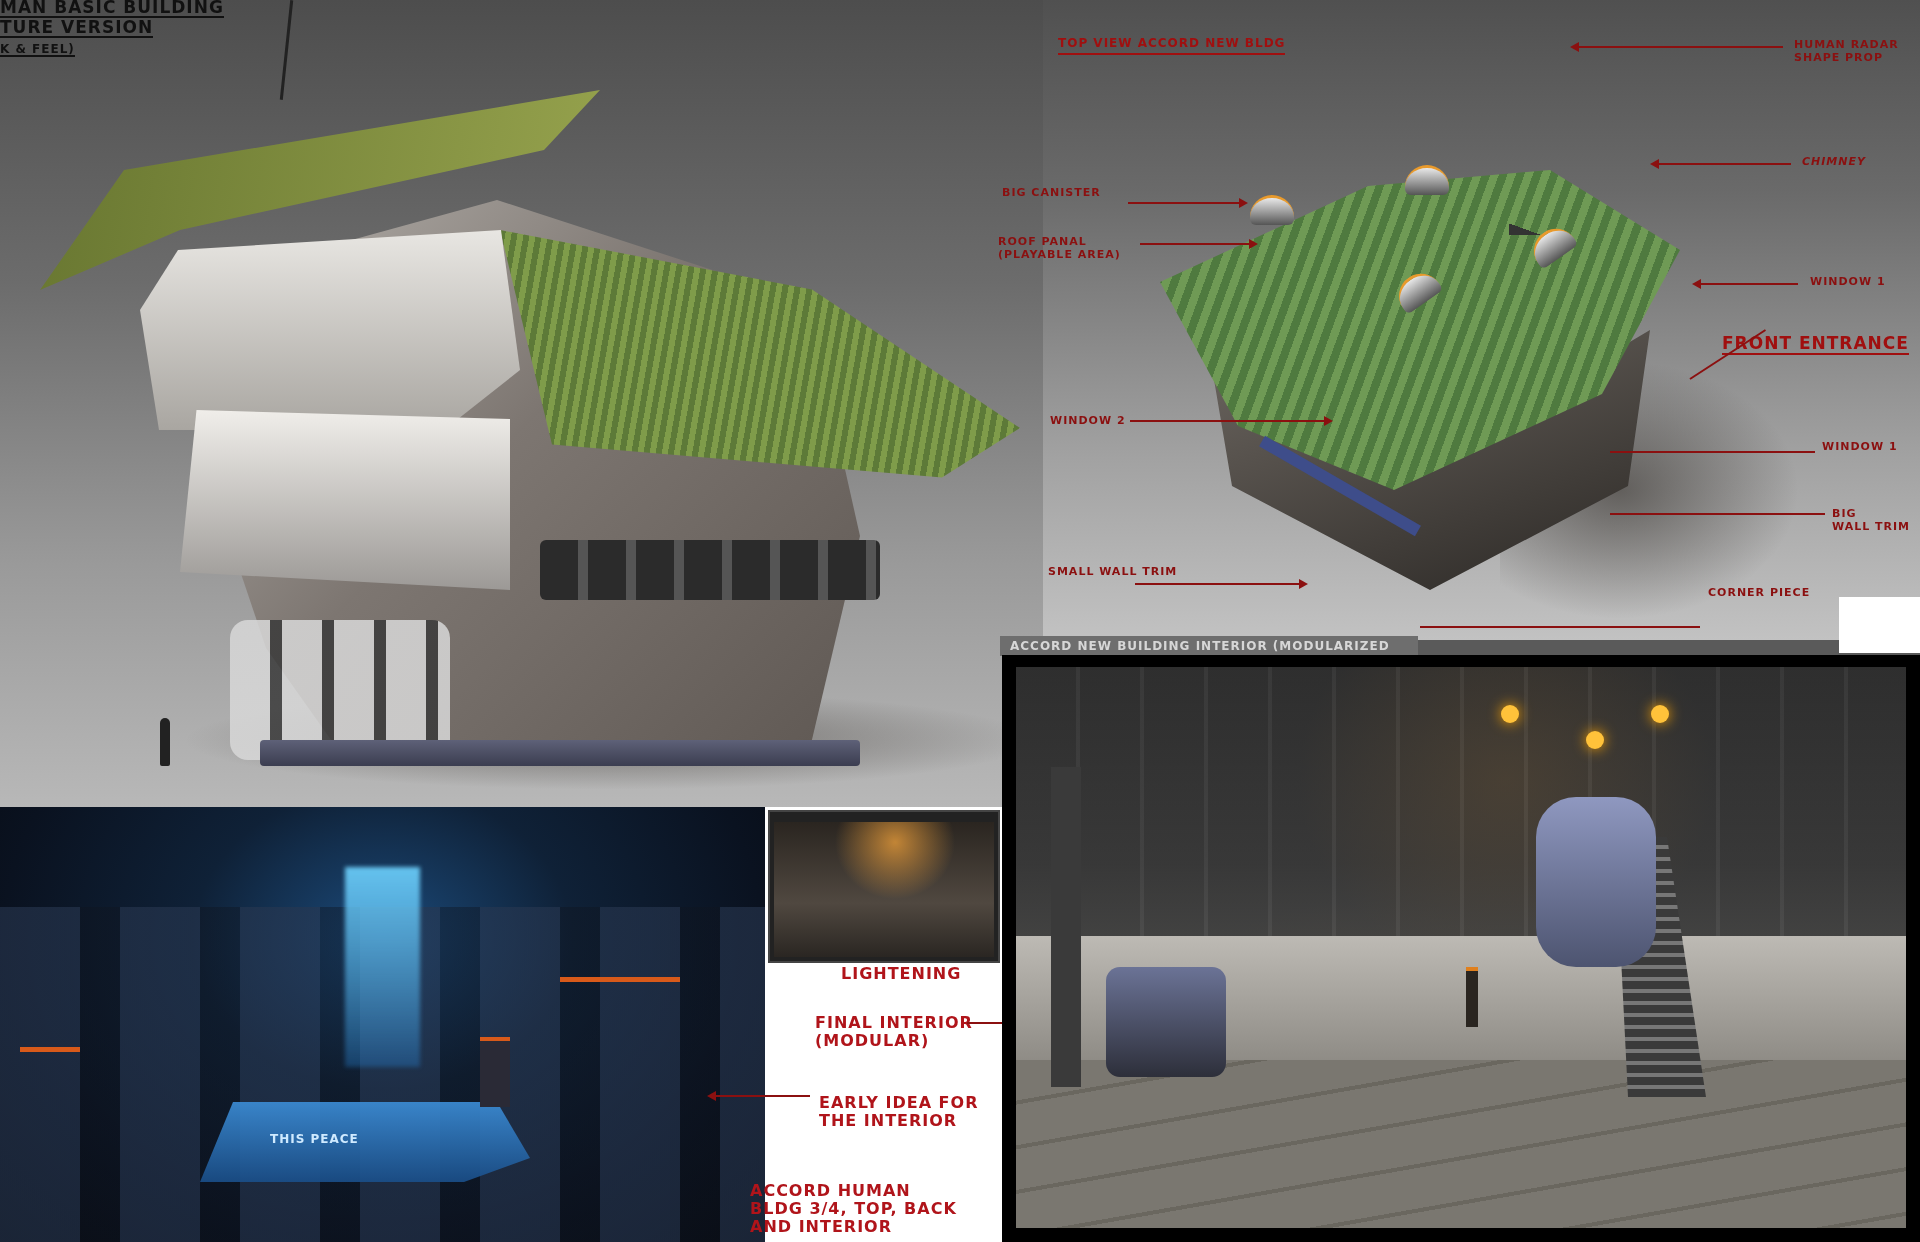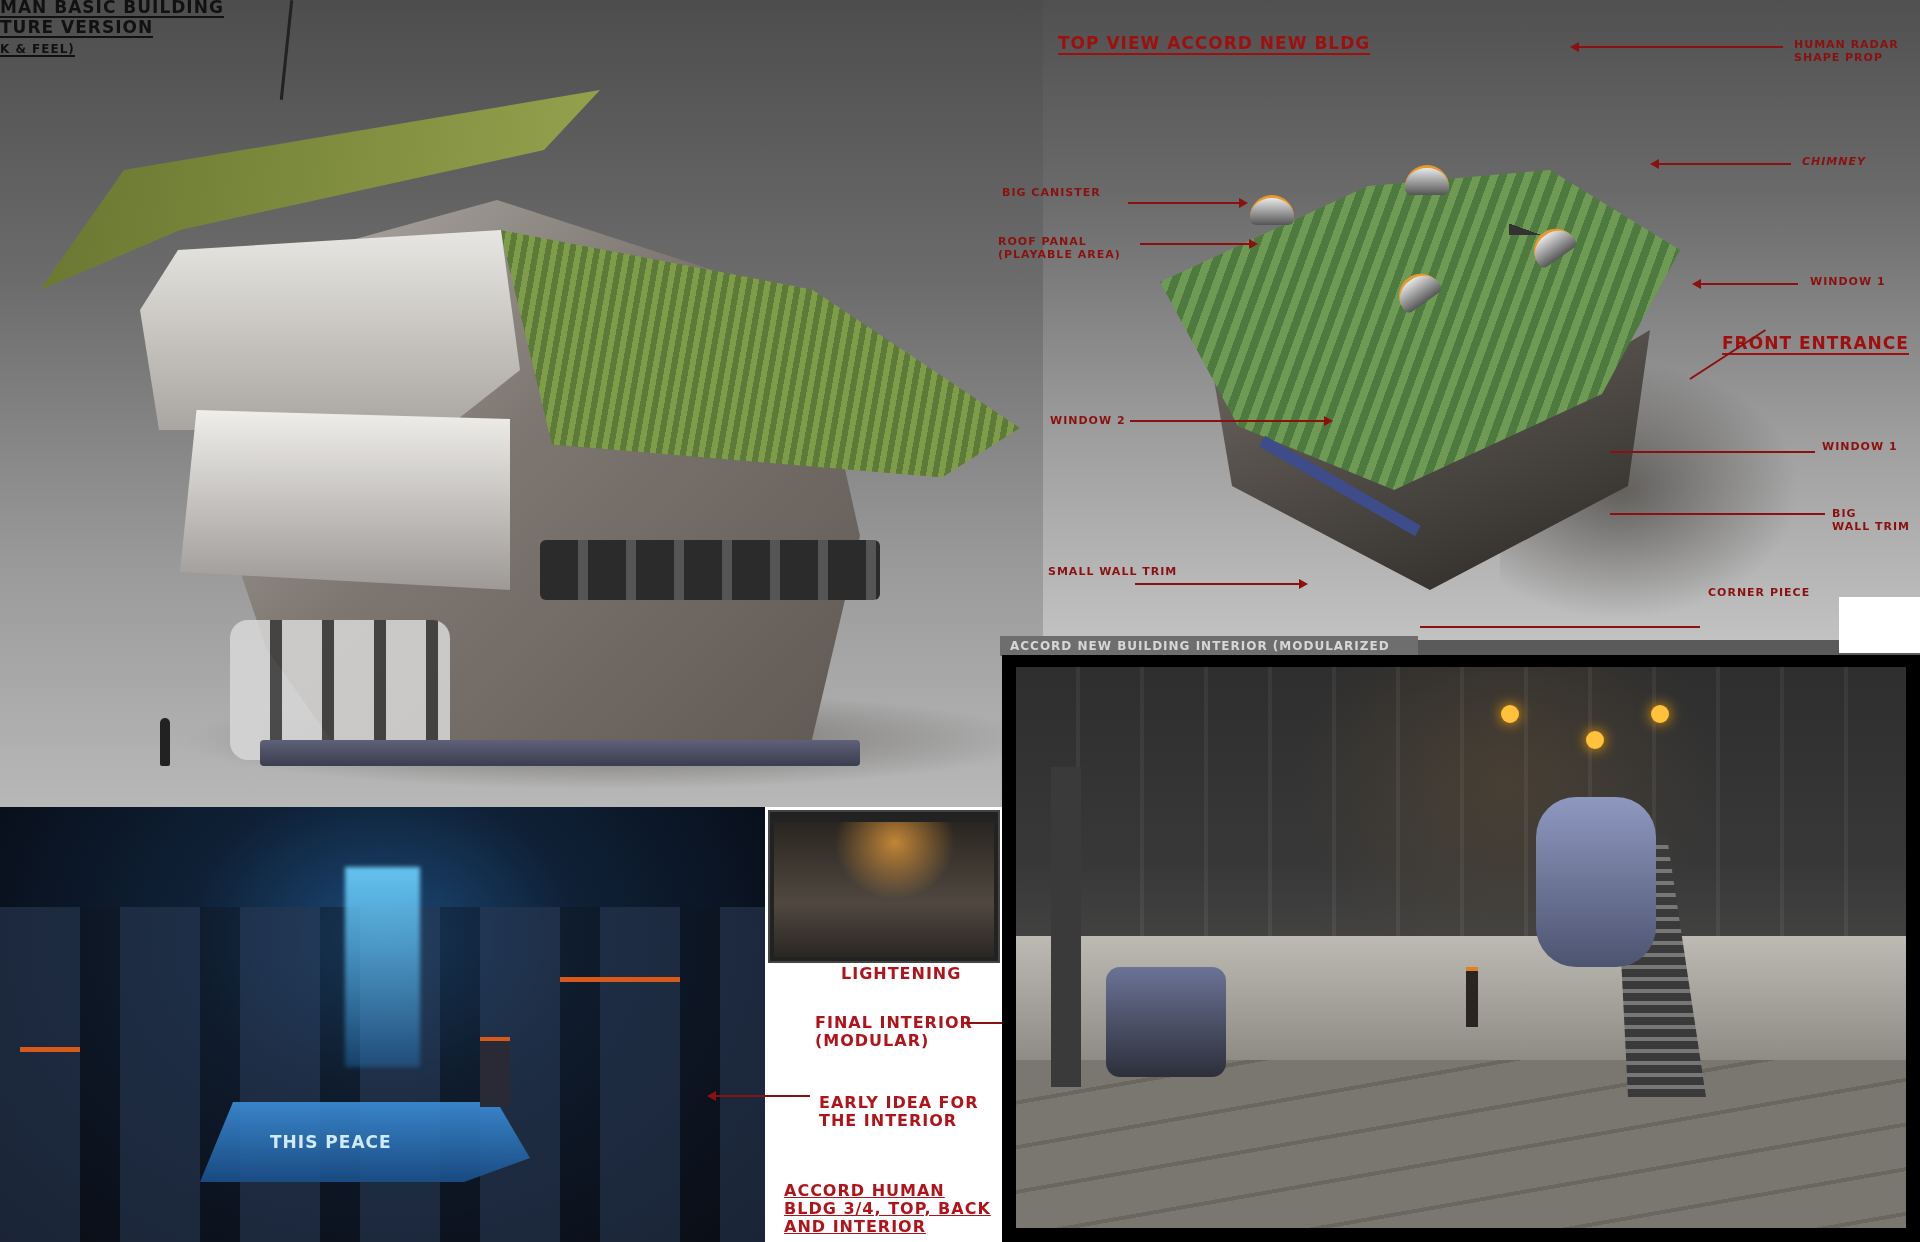--- a/index.html
+++ b/index.html
@@ -118,21 +118,21 @@
       background: repeating-linear-gradient(0deg, #3a3a3a 0 8px, #777 8px 12px);
       clip-path: polygon(30% 0%, 70% 0%, 100% 100%, 40% 100%); }
     .fi-mech { left: 520px; top: 130px; width: 120px; height: 170px; border-radius: 40px;
       background: linear-gradient(180deg, #8f98c0, #4d5470); }
     .fi-pillar { left: 35px; top: 100px; width: 30px; height: 320px; background: #3a3a3a; }
 
     
     .hand { font-family: "DejaVu Sans", sans-serif; font-weight: bold; text-transform: uppercase; letter-spacing: 1px; }
     .label-red { color: #8b1010; font-size: 11px; line-height: 13px; }
     .title-dark { color: #111; font-size: 17px; line-height: 18px; border-bottom: 2px solid #111; display: inline-block; }
-    .title-red { color: #a00f0f; font-size: 17px; line-height: 20px; border-bottom: 2px solid #a00f0f; text-align: center; }
+    .title-red { color: #a00f0f; font-size: 12px; line-height: 20px; border-bottom: 2px solid #a00f0f; text-align: center; }
     .note-red { color: #b0141a; font-size: 16px; line-height: 18px; }
     .arrow-line { position: absolute; height: 2px; background: #8b1010; }
     .arrow-line.head-left::before { content: ""; position: absolute; left: -8px; top: -4px;
       border-right: 9px solid #8b1010; border-top: 5px solid transparent; border-bottom: 5px solid transparent; }
     .arrow-line.head-right::after { content: ""; position: absolute; right: -8px; top: -4px;
       border-left: 9px solid #8b1010; border-top: 5px solid transparent; border-bottom: 5px solid transparent; }
     .caption-bar { left: 1000px; top: 636px; width: 418px; height: 20px; background: #6e6e6e;
       color: #d7d7d7; font-size: 12px; line-height: 20px; padding-left: 10px; letter-spacing: 1px; }
   </style>
 </head>
@@ -211,21 +211,21 @@
 <div class="abs hand label-red" style="left:1048px; top:565px;">SMALL WALL TRIM</div>
 <div class="arrow-line head-right" style="left:1135px; top:583px; width:165px;"></div>
 
 <div class="abs hand label-red" style="left:1708px; top:586px;">CORNER PIECE</div>
 <div class="arrow-line" style="left:1420px; top:626px; width:280px;"></div>
 
 <div id="panel-early-interior" class="abs">
   <div class="abs ei-pods"></div>
   <div class="abs ei-holo"></div>
   <div class="abs ei-table"></div>
-  <div class="abs hand" style="left:270px; top:325px; color:#cfeaff; font-size:17px;">THIS PEACE</div>
+  <div class="abs hand" style="left:270px; top:325px; color:#cfeaff; font-size:12px;">THIS PEACE</div>
   <div class="abs ei-orange-accent" style="left:20px; top:240px; width:60px;"></div>
   <div class="abs ei-orange-accent" style="left:560px; top:170px; width:120px;"></div>
   <div class="abs" style="left:480px; top:230px; width:30px; height:70px; background:#2a2a36; border-top:4px solid #d85a1a;"></div>
 </div>
 
 <div id="panel-notes" class="abs"></div>
 <div id="lightening-thumb" class="abs">
   <div class="thumb-art"></div>
 </div>
 
@@ -236,21 +236,21 @@
   <div>(MODULAR)</div>
 </div>
 <div class="arrow-line head-right" style="left:967px; top:1022px; width:82px;"></div>
 
 <div class="abs hand note-red" style="left:819px; top:1081px;margin-top:13px;">
   <div>EARLY IDEA FOR</div>
   <div>THE INTERIOR</div>
 </div>
 <div class="arrow-line head-left" style="left:715px; top:1095px; width:95px;"></div>
 
-<div class="abs hand note-red" style="left:784px; top:1182px;text-decoration:underline;">
+<div class="abs hand note-red" style="left:750px; top:1182px;">
   <div>ACCORD HUMAN</div>
   <div>BLDG 3/4, TOP, BACK</div>
   <div>AND INTERIOR</div>
 </div>
 
 <div class="abs hand caption-bar">ACCORD NEW BUILDING INTERIOR (MODULARIZED PIECES)</div>
 <div id="panel-final-interior" class="abs">
   <div class="art">
     <div class="abs fi-ceiling"></div>
     <div class="abs fi-lamp" style="left:485px; top:38px;"></div>

